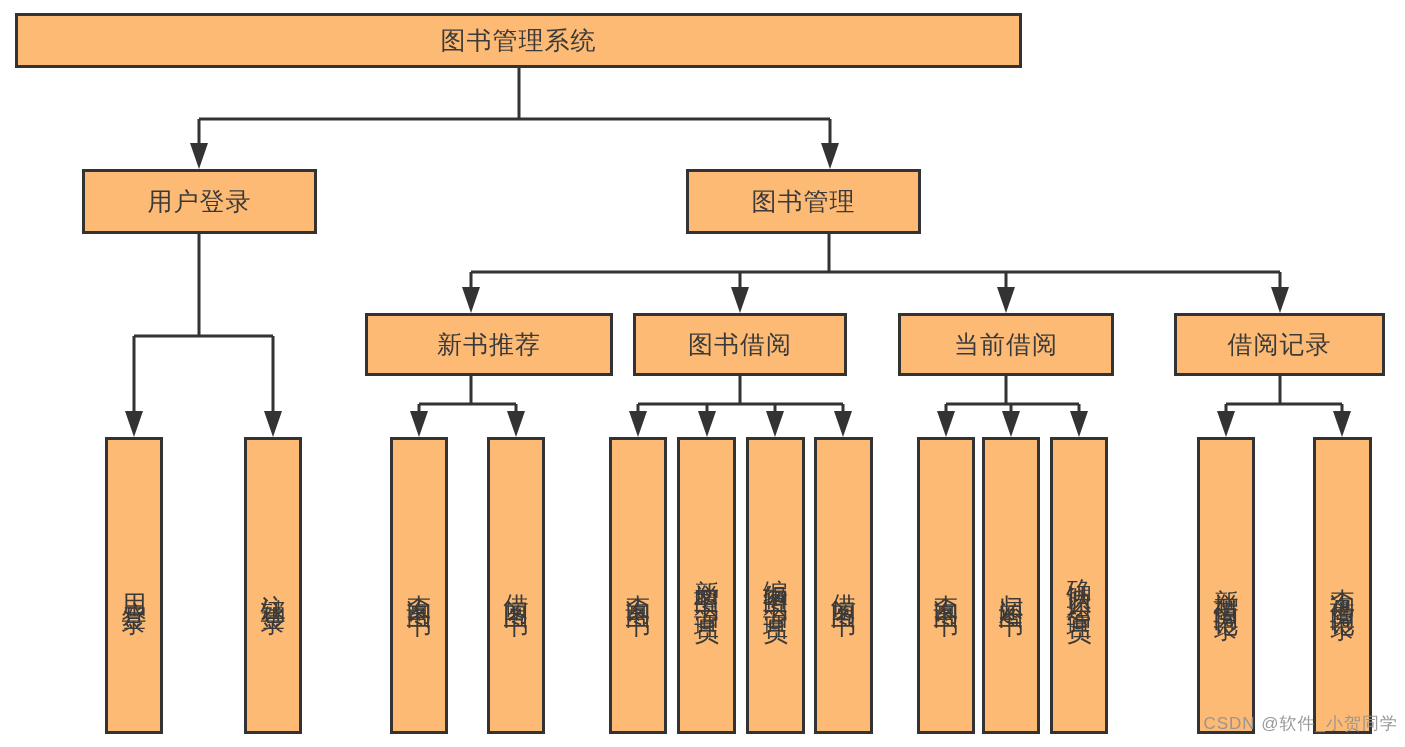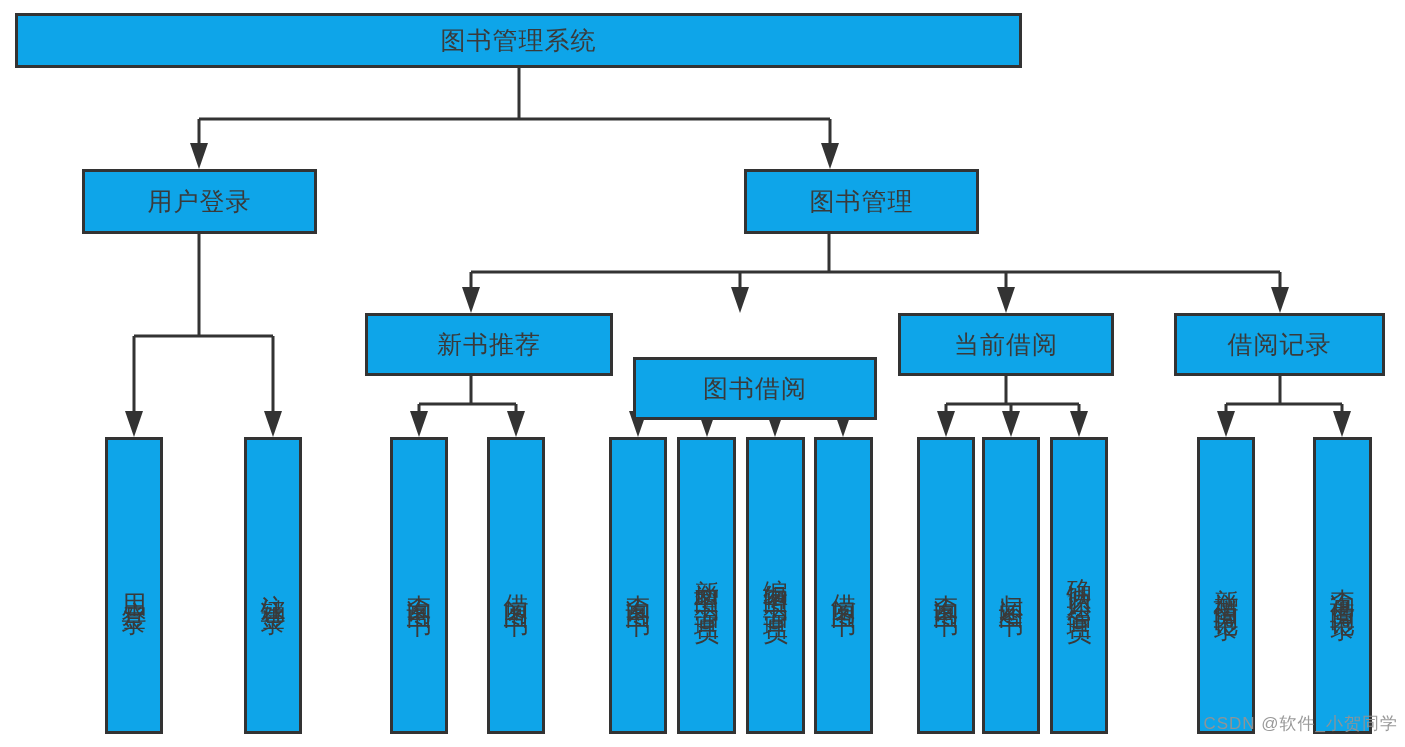--- a/index.html
+++ b/index.html
@@ -14,21 +14,21 @@
     overflow: hidden;
   }
   .wires { position: absolute; left: 0; top: 0; width: 1405px; height: 747px; }
   .wires path { stroke: #333333; stroke-width: 3; fill: none; }
   .wires polygon { fill: #333333; stroke: none; }
 
   .node {
     position: absolute;
     box-sizing: border-box;
     border: 3px solid #333333;
-    background: #0ea5e9;
+    background: #fdba74;
     display: flex;
     align-items: center;
     justify-content: center;
     font-size: 25px;
     letter-spacing: 1px;
     color: #3a3a3a;
   }
   .v-node {
     writing-mode: vertical-rl;
     text-orientation: mixed;
@@ -93,24 +93,24 @@
     <g>
       <path d="M1280 376 V404 M1226 404 H1342 M1226 404 V414 M1342 404 V414"></path>
       <polygon points="1217,411 1235,411 1226,437"></polygon>
       <polygon points="1333,411 1351,411 1342,437"></polygon>
     </g>
   </svg>
 
   <div class="node" style="left:15px; top:13px; width:1007px; height:55px;">图书管理系统</div>
 
   <div class="node" style="left:82px; top:169px; width:235px; height:65px;">用户登录</div>
-  <div class="node" style="left:744px; top:169px; width:235px; height:65px;">图书管理</div>
+  <div class="node" style="left:686px; top:169px; width:235px; height:65px;">图书管理</div>
 
   <div class="node" style="left:365px; top:313px; width:248px; height:63px;">新书推荐</div>
-  <div class="node" style="left:633px; top:313px; width:244px; height:63px;margin-top:44px;">图书借阅</div>
+  <div class="node" style="left:633px; top:313px; width:214px; height:63px;">图书借阅</div>
   <div class="node" style="left:1174px; top:313px; width:211px; height:63px;">借阅记录</div>
   <div class="node" style="left:898px; top:313px; width:216px; height:63px;">当前借阅</div>
 
   <div class="node v-node leaf" style="left:105px;">用户登录</div>
   <div class="node v-node leaf" style="left:244px;">注销登录</div>
 
   <div class="node v-node leaf" style="left:390px;">查询图书</div>
   <div class="node v-node leaf" style="left:487px;">借阅图书</div>
 
   <div class="node v-node leaf" style="left:609px;">查询图书</div>

